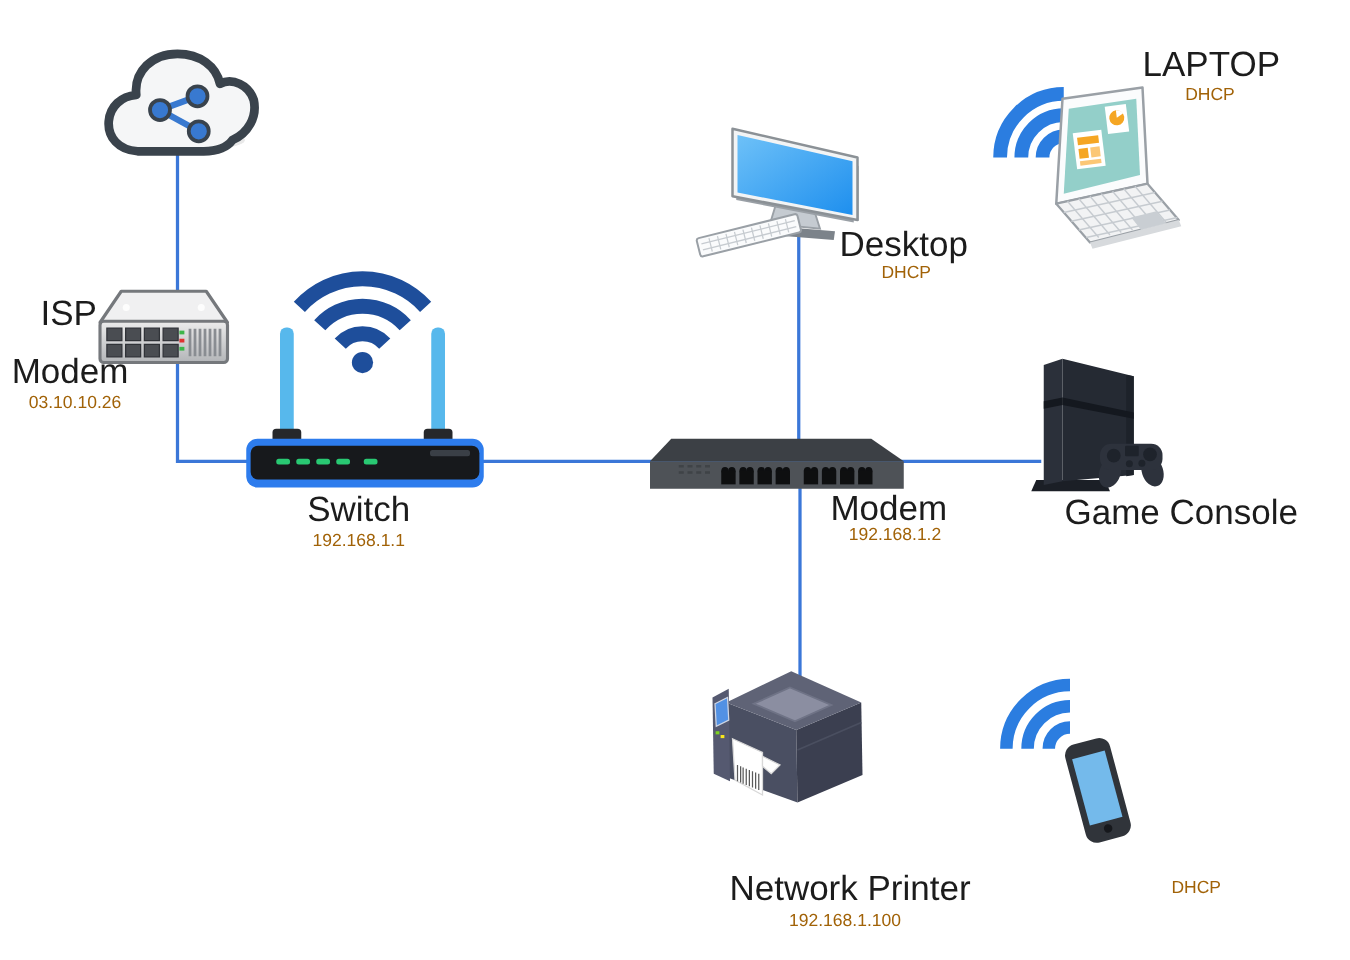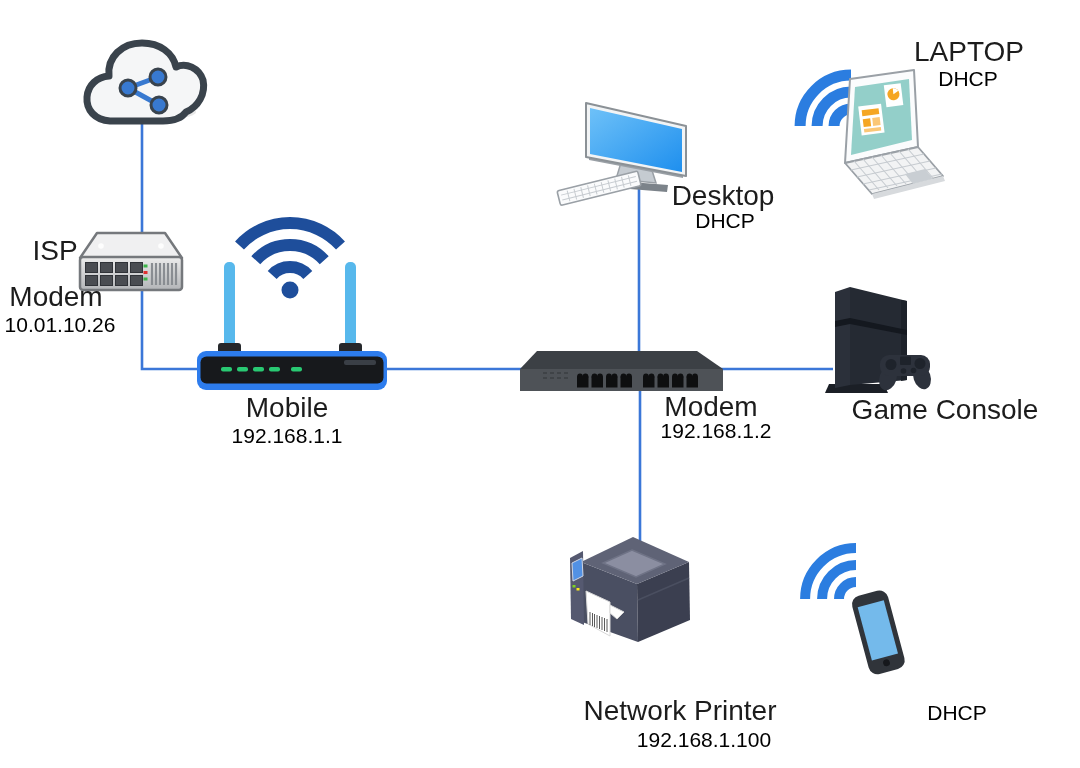--- a/index.html
+++ b/index.html
@@ -7,21 +7,21 @@
     position:relative;width:1080px;height:768px;background:#ffffff;
     font-family:"Liberation Sans", sans-serif;overflow:hidden;
   }
   .canvas svg{position:absolute;left:0;top:0;}
   .lbl{
     position:absolute;transform:translateX(-50%);
     font-size:28px;color:#1c1c1c;white-space:nowrap;line-height:1;
   }
   .ip{
     position:absolute;transform:translateX(-50%);
-    font-size:21px;color:#000000;white-space:nowrap;line-height:1;
+    font-size:14px;color:#a16207;white-space:nowrap;line-height:1;
   }
 </style>
 </head>
 <body>
 
 <div class="canvas">
 
 <svg width="1080" height="768" viewBox="0 0 1080 768">
   <defs>
     <linearGradient id="gFace" x1="0" y1="0" x2="0" y2="1">
@@ -280,34 +280,34 @@
 
   <g transform="translate(850,598) rotate(-15)">
     <rect x="0" y="0" width="37" height="81" rx="9" fill="#30343a"></rect>
     <rect x="5" y="11" width="27" height="55" fill="#74baeb"></rect>
     <circle cx="18.5" cy="72" r="3.4" fill="#16181c"></circle>
   </g>
 </svg>
 
 <div class="lbl" style="left:55px;top:237px">ISP</div>
 <div class="lbl" style="left:56px;top:283px">Modem</div>
-<div class="ip" style="left:60px;top:314px">10.01.10.26</div>
-
-<div class="lbl" style="left:287px;top:394px">Mobile</div>
+<div class="ip" style="left:60px;top:314px">03.10.10.26</div>
+
+<div class="lbl" style="left:287px;top:394px">Switch</div>
 <div class="ip" style="left:287px;top:425px">192.168.1.1</div>
 
 <div class="lbl" style="left:711px;top:393px">Modem</div>
 <div class="ip" style="left:716px;top:420px">192.168.1.2</div>
 
 <div class="lbl" style="left:723px;top:182px">Desktop</div>
 <div class="ip" style="left:725px;top:210px">DHCP</div>
 
 <div class="lbl" style="left:969px;top:38px">LAPTOP</div>
 <div class="ip" style="left:968px;top:68px">DHCP</div>
 
 <div class="lbl" style="left:945px;top:396px">Game Console</div>
 
 <div class="lbl" style="left:680px;top:697px">Network Printer</div>
-<div class="ip" style="left:704px;top:729px">192.168.1.100</div>
+<div class="ip" style="left:676px;top:729px">192.168.1.100</div>
 
 <div class="ip" style="left:957px;top:702px">DHCP</div>
 
 </div>
 
 </body></html>

